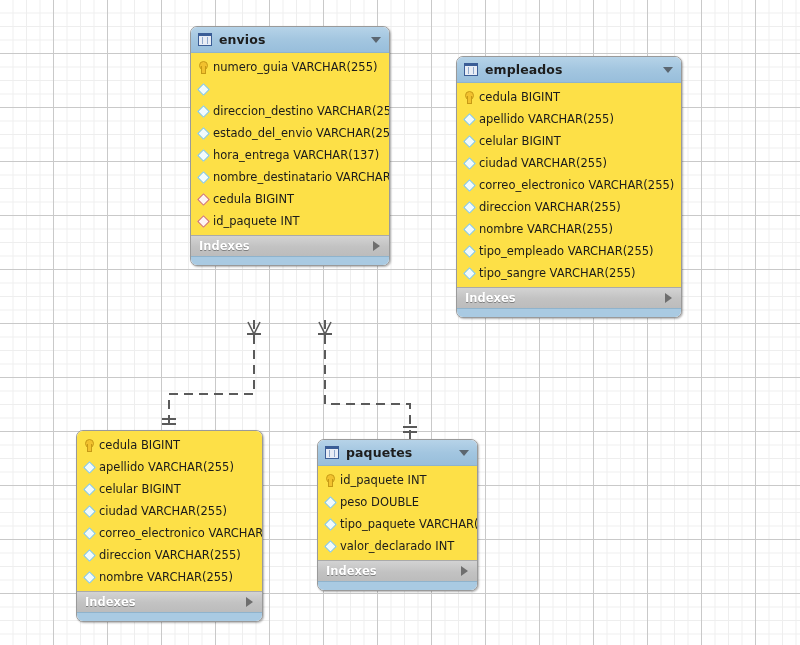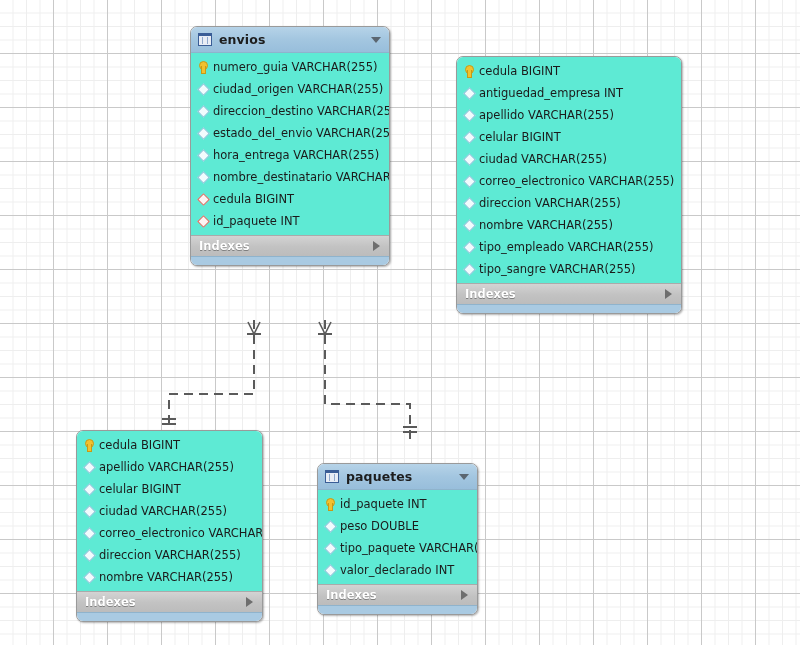--- a/index.html
+++ b/index.html
@@ -76,21 +76,21 @@
     position: absolute;
     right: 8px; top: 50%;
     transform: translateY(-50%);
     width: 0; height: 0;
     border-left: 5.5px solid transparent;
     border-right: 5.5px solid transparent;
     border-top: 6px solid #5b6670;
   }
 
   .tbl-body {
-    background: #5eead4;
+    background: #fde047;
     padding: 3px 0 3px 0;
   }
   .col-row {
     height: 22px;
     display: flex;
     align-items: center;
     padding-left: 6px;
     white-space: nowrap;
   }
   .col-ico {
@@ -218,33 +218,32 @@
           <span class="tbl-title">envios</span>
           <span class="tbl-caret"></span>
         </div>
         <div class="tbl-body">
           <div class="col-row">
             <span class="col-ico ico-pk"></span>
             <span class="col-text">numero_guia VARCHAR(255)</span>
           </div>
           <div class="col-row">
             <span class="col-ico ico-diamond"></span>
-            <span class="col-text">ciudad_origen VARCHAR(255)</span>
           </div>
           <div class="col-row">
             <span class="col-ico ico-diamond"></span>
             <span class="col-text">direccion_destino VARCHAR(255)</span>
           </div>
           <div class="col-row">
             <span class="col-ico ico-diamond"></span>
             <span class="col-text">estado_del_envio VARCHAR(255)</span>
           </div>
           <div class="col-row">
             <span class="col-ico ico-diamond"></span>
-            <span class="col-text">hora_entrega VARCHAR(255)</span>
+            <span class="col-text">hora_entrega VARCHAR(137)</span>
           </div>
           <div class="col-row">
             <span class="col-ico ico-diamond"></span>
             <span class="col-text">nombre_destinatario VARCHAR(255)</span>
           </div>
           <div class="col-row">
             <span class="col-ico ico-fk"></span>
             <span class="col-text">cedula BIGINT</span>
           </div>
           <div class="col-row">
@@ -252,28 +251,29 @@
             <span class="col-text">id_paquete INT</span>
           </div>
         </div>
         <div class="tbl-indexes">
           <span class="idx-label">Indexes</span>
           <span class="idx-caret"></span>
         </div>
         <div class="tbl-foot"></div>
       </div>
       <div class="table-box" style="left: 456px; top: 56px; width: 226px;">
+        <div class="tbl-header">
+          <span class="tbl-icon"></span>
+          <span class="tbl-title">empleados</span>
+          <span class="tbl-caret"></span>
+        </div>
         <div class="tbl-body">
           <div class="col-row">
             <span class="col-ico ico-pk"></span>
             <span class="col-text">cedula BIGINT</span>
-          </div>
-          <div class="col-row">
-            <span class="col-ico ico-diamond"></span>
-            <span class="col-text">antiguedad_empresa INT</span>
           </div>
           <div class="col-row">
             <span class="col-ico ico-diamond"></span>
             <span class="col-text">apellido VARCHAR(255)</span>
           </div>
           <div class="col-row">
             <span class="col-ico ico-diamond"></span>
             <span class="col-text">celular BIGINT</span>
           </div>
           <div class="col-row">
@@ -337,21 +337,21 @@
             <span class="col-ico ico-diamond"></span>
             <span class="col-text">nombre VARCHAR(255)</span>
           </div>
         </div>
         <div class="tbl-indexes">
           <span class="idx-label">Indexes</span>
           <span class="idx-caret"></span>
         </div>
         <div class="tbl-foot"></div>
       </div>
-      <div class="table-box" style="left: 317px; top: 439px; width: 161px; margin-top: 24px;">
+      <div class="table-box" style="left: 317px; top: 439px; width: 161px;">
         <div class="tbl-header">
           <span class="tbl-icon"></span>
           <span class="tbl-title">paquetes</span>
           <span class="tbl-caret"></span>
         </div>
         <div class="tbl-body">
           <div class="col-row">
             <span class="col-ico ico-pk"></span>
             <span class="col-text">id_paquete INT</span>
           </div>

